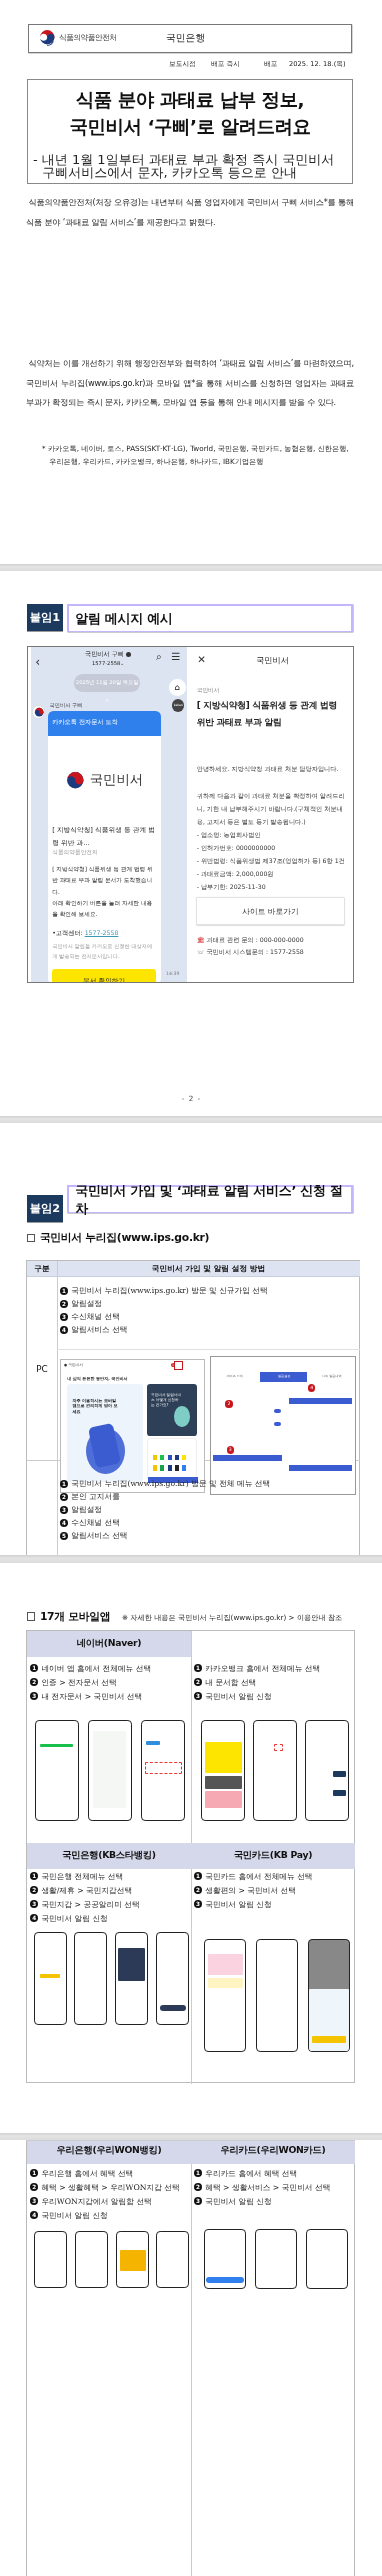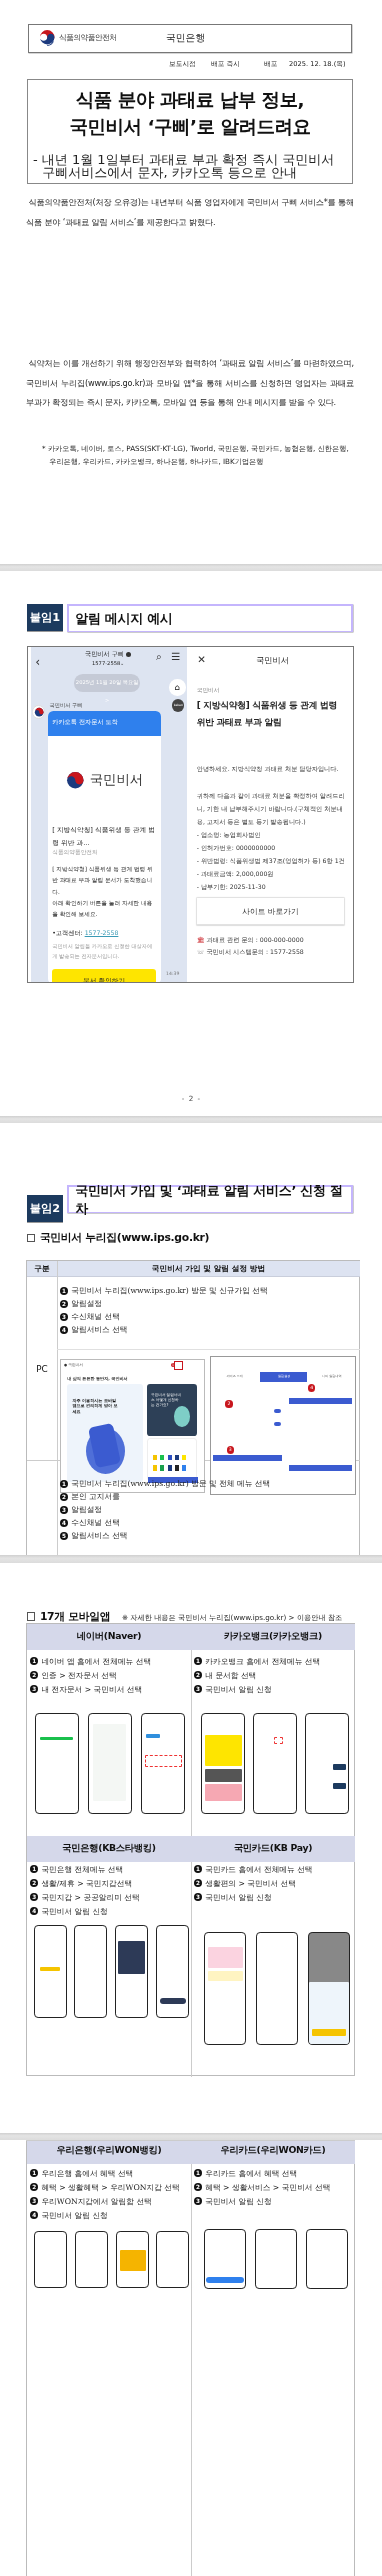--- a/index.html
+++ b/index.html
@@ -256,25 +256,24 @@
     </div>
   </div>
   <div class="pgnum" style="top:539px">- 3 -</div>
 </div>
 <div class="band"></div>
 
 <div class="page" style="height:570px">
   <div class="abs sect" style="left:27px;top:47px"><span class="box"></span><span>17개 모바일앱</span></div>
   <span class="abs" style="left:122px;top:50px;font-size:7.2px;color:#222">※ 자세한 내용은 국민비서 누리집(www.ips.go.kr) &gt; 이용안내 참조</span>
 
-  <div class="abs gtable" style="left:26px;top:60px;width:329px;height:453px">
+  <div class="abs gtable" style="left:26px;top:67px;width:329px;height:453px">
     <div class="abs" style="left:164px;top:0;width:0.5px;height:453px;background:#ccc"></div>
 
     <div class="abs hcell" style="left:0;top:0;width:164px;height:26px">네이버(Naver)</div>
-    <div class="abs hcell" style="left:164px;top:0;width:164px;height:26px">카카오뱅크(카카오뱅크)</div>
     <div class="abs steps" style="left:3.1px;top:31px">
       <div><span class="n">1</span><span>네이버 앱 홈에서 전체메뉴 선택</span></div>
       <div><span class="n">2</span><span>인증 &gt; 전자문서 선택</span></div>
       <div><span class="n">3</span><span>내 전자문서 &gt; 국민비서 선택</span></div>
     </div>
     <div class="abs steps" style="left:167px;top:31px">
       <div><span class="n">1</span><span>카카오뱅크 홈에서 전체메뉴 선택</span></div>
       <div><span class="n">2</span><span>내 문서함 선택</span></div>
       <div><span class="n">3</span><span>국민비서 알림 신청</span></div>
     </div>

